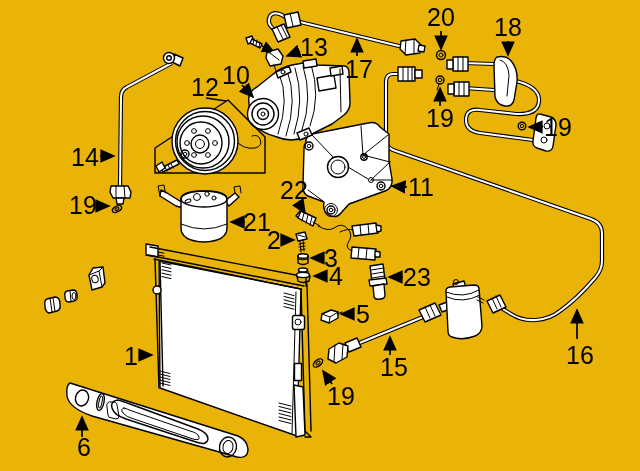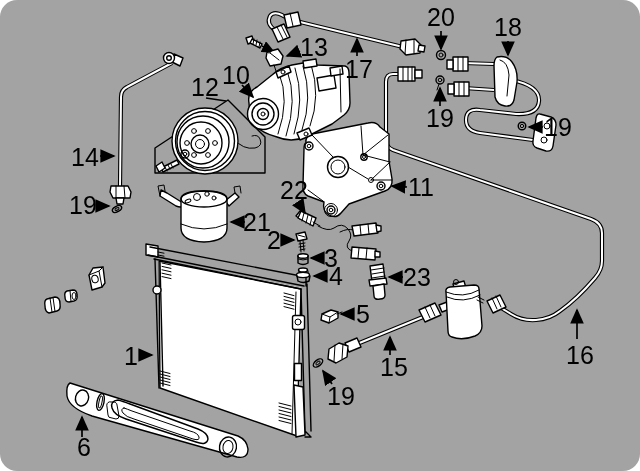--- a/index.html
+++ b/index.html
@@ -1,16 +1,16 @@
 <!DOCTYPE html>
 <html><head>
 <meta charset="utf-8">
 <style>
   html,body{margin:0;padding:0;background:#ffffff;}
-  .stage{position:relative;width:640px;height:471px;background:#a3a3a3;overflow:hidden;border-radius:17px;}
+  .stage{position:relative;width:640px;height:471px;background:#eab308;overflow:hidden;}
   svg{display:block;}
   .ln{fill:none;stroke:#000;stroke-width:1.4;stroke-linecap:round;stroke-linejoin:round;}
   .lnf{fill:#fff;stroke:#000;stroke-width:1.4;stroke-linejoin:round;}
   .fw{fill:#fff;stroke:none;}
   .thin{stroke-width:1;}
   .po{fill:none;stroke:#000;stroke-width:4.2;stroke-linecap:butt;stroke-linejoin:round;}
   .pi{fill:none;stroke:#fff;stroke-width:2.0;stroke-linecap:butt;stroke-linejoin:round;}
   .co-arrow{stroke:#000;stroke-width:1.7;fill:none;}
   .co-lead{stroke:#000;stroke-width:1.5;fill:none;}
   .co-label{font-family:"Liberation Sans",sans-serif;font-size:25px;fill:#000;text-anchor:middle;cursor:pointer;}

